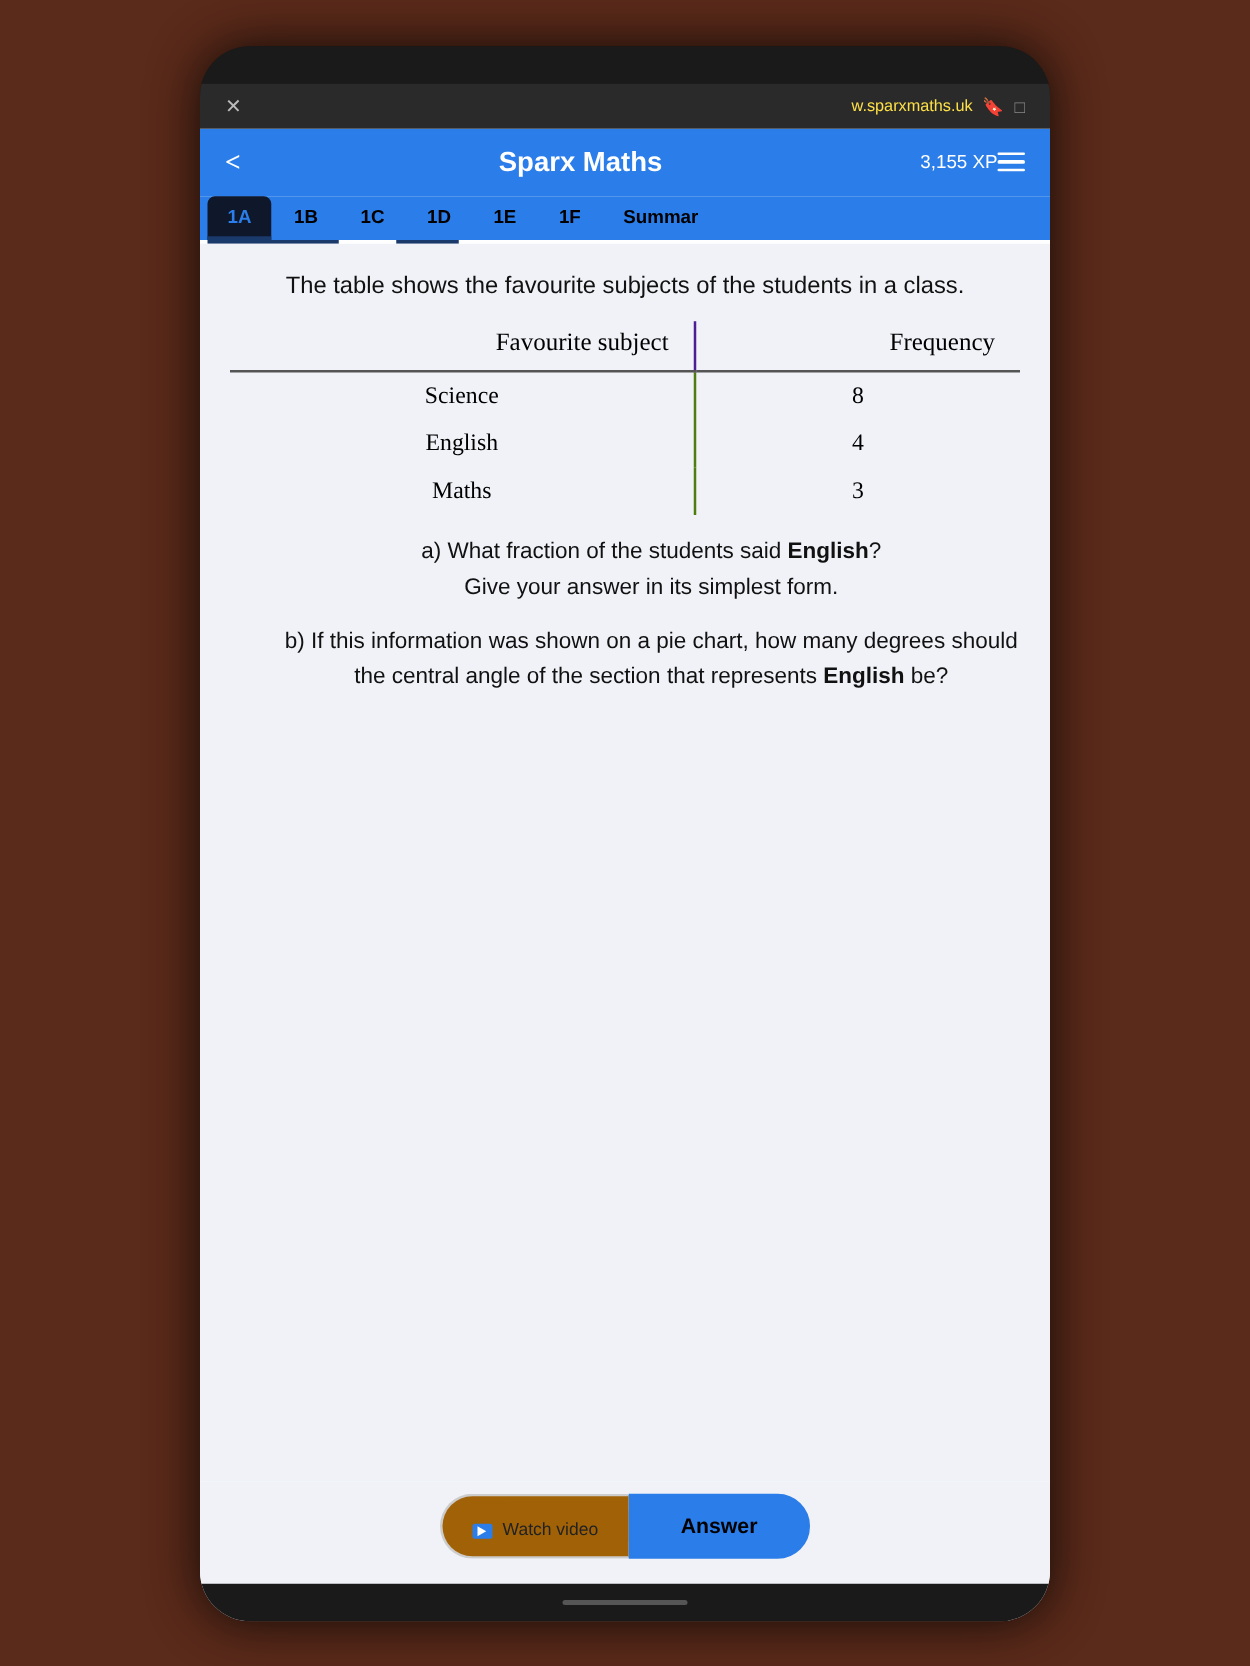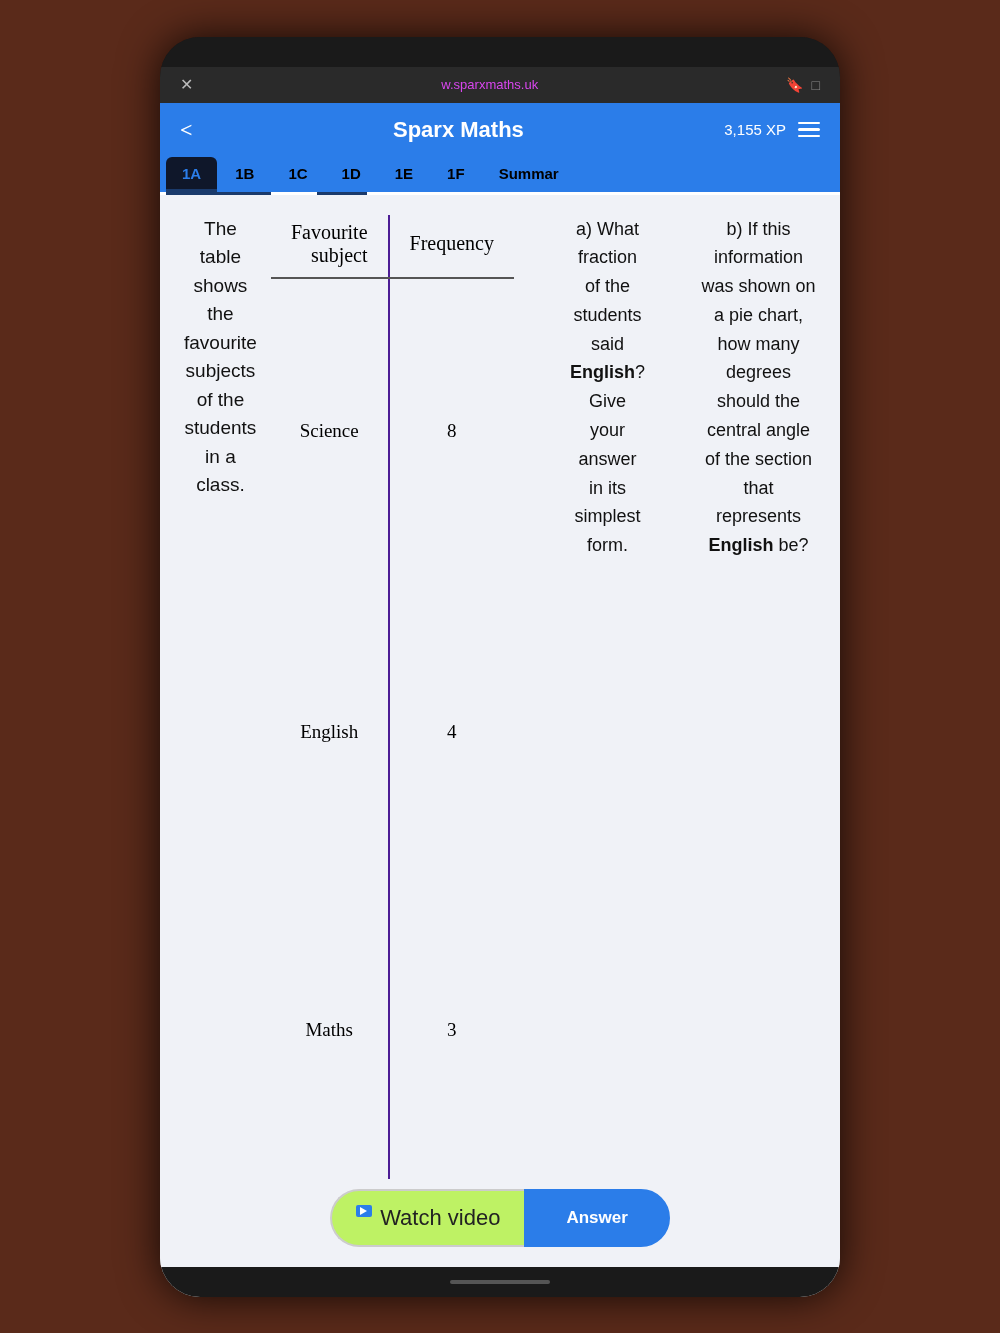--- a/index.html
+++ b/index.html
@@ -85,21 +85,20 @@
     .header-title {
       color: #fff;
       font-size: 22px;
       font-weight: bold;
       font-family: Arial, sans-serif;
     }
 
     .header-right {
       display: flex;
       align-items: center;
-      gap: 12px;
       color: #fff;
       font-size: 15px;
       font-family: Arial, sans-serif;
       text-align: right;
     }
 
     .hamburger {
       display: flex;
       flex-direction: column;
       gap: 4px;
@@ -181,21 +180,21 @@
     .data-table th:last-child {
       text-align: right;
     }
 
     .data-table td {
       padding: 8px 20px;
       text-align: center;
     }
 
     .data-table td:first-child {
-      border-right: 2px solid #4c1d95;
+      border-right: 2px solid #4d7c0f;
       text-align: center;
     }
 
     .table-wrapper {
       display: flex;
       justify-content: center;
       background: #f0f2f7;
     }
 
     
@@ -212,37 +211,37 @@
     .bottom-buttons {
       display: flex;
       justify-content: center;
       gap: 0;
       padding: 10px 20px 20px;
       background: #f0f2f7;
       margin-top: auto;
     }
 
     .btn-watch {
-      background: #bef264;
+      background: #a16207;
       color: #222;
       border: 2px solid #ccc;
       border-radius: 30px 0 0 30px;
       padding: 14px 24px;
-      font-size: 22px;
+      font-size: 14px;
       font-family: Arial, sans-serif;
       cursor: pointer;
       display: flex;
-      align-items: flex-start;
+      align-items: flex-end;
       gap: 8px;
       border-right: none;
     }
 
     .btn-answer {
       background: #2b7de9;
-      color: #ffffff;
+      color: #000000;
       border: 2px solid #2b7de9;
       border-radius: 0 30px 30px 0;
       padding: 14px 40px;
       font-size: 17px;
       font-family: Arial, sans-serif;
       cursor: pointer;
       font-weight: bold;
     }
 
     .bottom-bar {
@@ -267,38 +266,38 @@
     .white-content-area {
       background: #fff;
       border-radius: 0;
       padding: 0;
     }
 
     .content-card {
       background: #f0f2f7;
       flex: 1;
       display: flex;
-      flex-direction: row;
+      flex-direction: column;
       padding: 20px 24px 0;
       gap: 14px;
     }
 
   </style>
 </head>
 <body>
 
 <div class="phone-container">
 
   <div class="status-bar">
     
   </div>
   <div class="url-bar">
     <div class="url-bar-inner">
       <span style="color:#bbb; font-size:16px;">✕</span>
-      <span style="flex:1; text-align:center; font-size:13px; color:#d946ef;">w.sparxmaths.uk</span>
+      <span style="flex:1; text-align:right; font-size:13px; color:#fde047;">w.sparxmaths.uk</span>
       <span style="color:#888; font-size:14px;">🔖</span>
       <span style="color:#888; font-size:14px;">□</span>
     </div>
   </div>
 
   <div class="app-content">
 
     <div class="header">
       <span class="header-back">&lt;</span>
       <span class="header-title">Sparx Maths</span>

